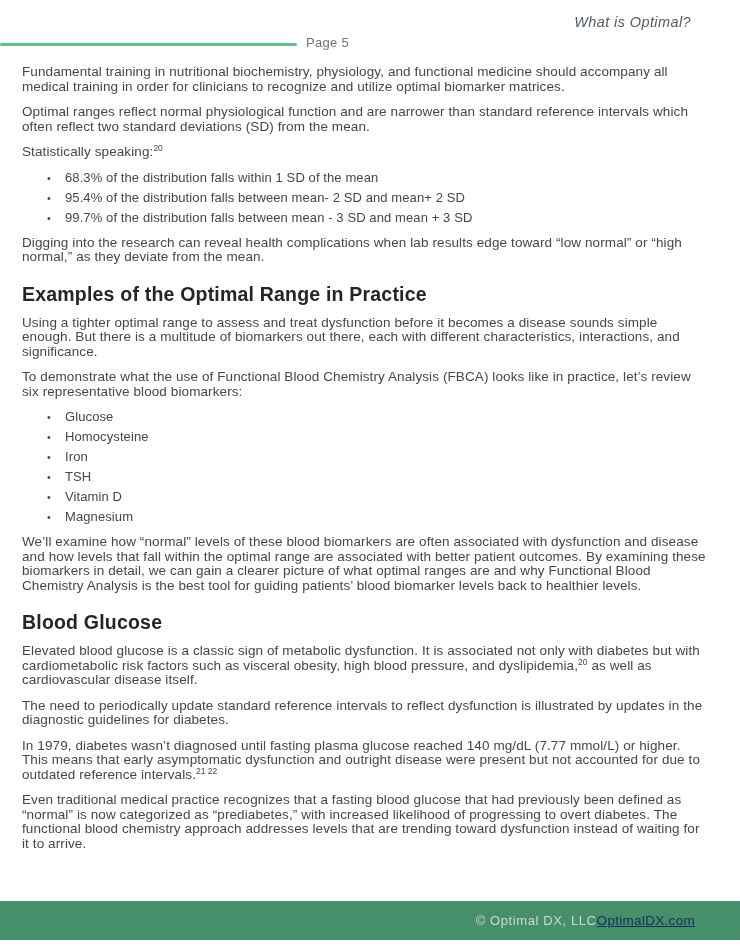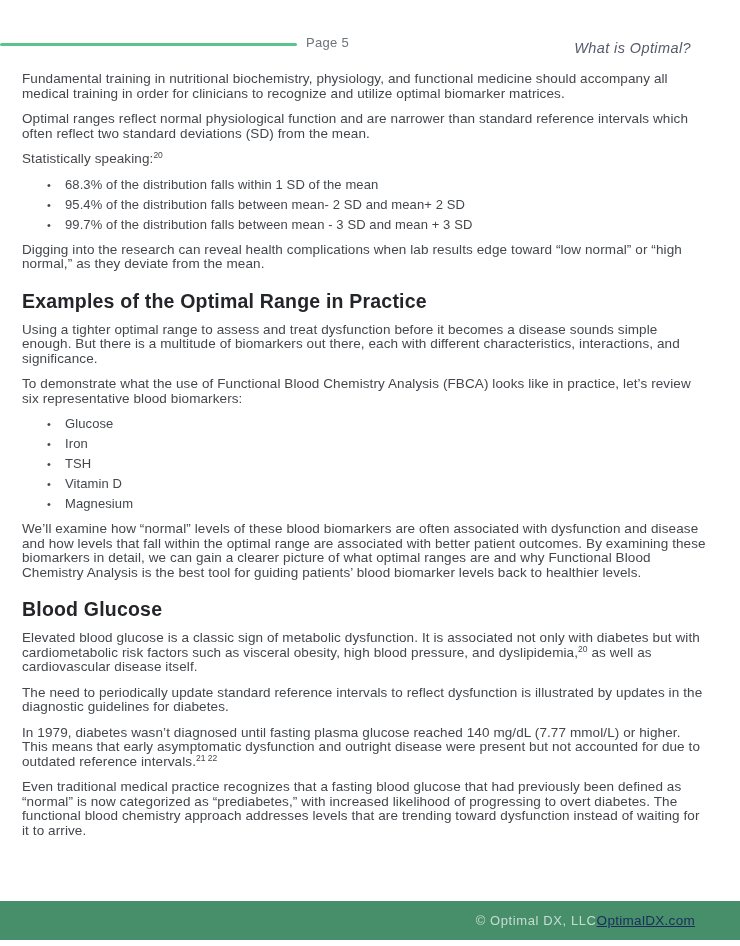--- a/index.html
+++ b/index.html
@@ -23,31 +23,31 @@
   }
   .page-label {
     position: absolute;
     top: 35px; left: 306px;
     font-size: 13px;
     color: #6e737c;
     letter-spacing: 0.3px;
   }
   .doc-title {
     position: absolute;
-    top: 40px; right: 49px;
+    top: 14px; right: 49px;
     font-size: 14.5px;
     font-style: italic;
     color: #555b69;
     letter-spacing: 0.4px;
   }
 
   
   .content {
     position: absolute;
-    top: 61px; left: 22px; right: 34px;
+    top: 54px; left: 22px; right: 34px;
     color: #43474c;
   }
   .content p {
     font-size: 13.5px;
     line-height: 14.5px;
     letter-spacing: 0.1px;
     margin: 11px 0;
   }
   .content h2 {
     font-size: 19.5px;
@@ -131,20 +131,21 @@
       </ul>
       <p>Digging into the research can reveal health complications when lab results edge toward “low normal” or “high normal,” as they deviate from the mean.</p>
     </section>
 
     <section>
       <h2>Examples of the Optimal Range in Practice</h2>
       <p>Using a tighter optimal range to assess and treat dysfunction before it becomes a disease sounds simple enough. But there is a multitude of biomarkers out there, each with different characteristics, interactions, and significance.</p>
       <p>To demonstrate what the use of Functional Blood Chemistry Analysis (FBCA) looks like in practice, let’s review six representative blood biomarkers:</p>
       <ul>
         <li>Glucose</li>
+        <li>Homocysteine</li>
         <li>Iron</li>
         <li>TSH</li>
         <li>Vitamin D</li>
         <li>Magnesium</li>
       </ul>
       <p>We’ll examine how “normal” levels of these blood biomarkers are often associated with dysfunction and disease and how levels that fall within the optimal range are associated with better patient outcomes. By examining these biomarkers in detail, we can gain a clearer picture of what optimal ranges are and why Functional Blood Chemistry Analysis is the best tool for guiding patients’ blood biomarker levels back to healthier levels.</p>
     </section>
 
     <section>
       <h2>Blood Glucose</h2>

